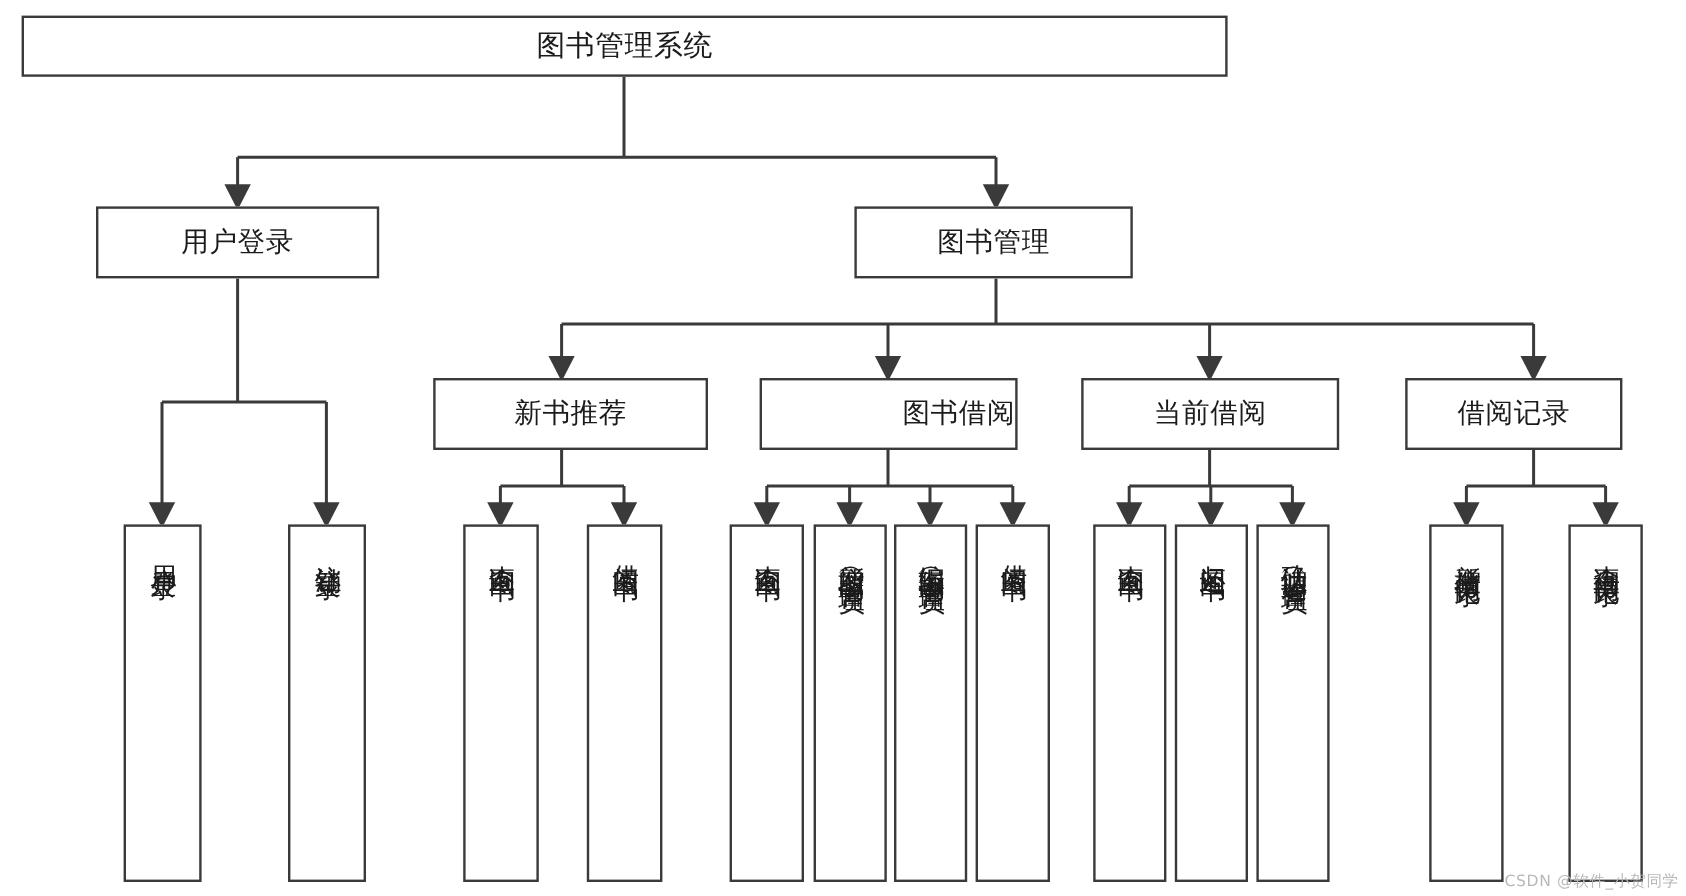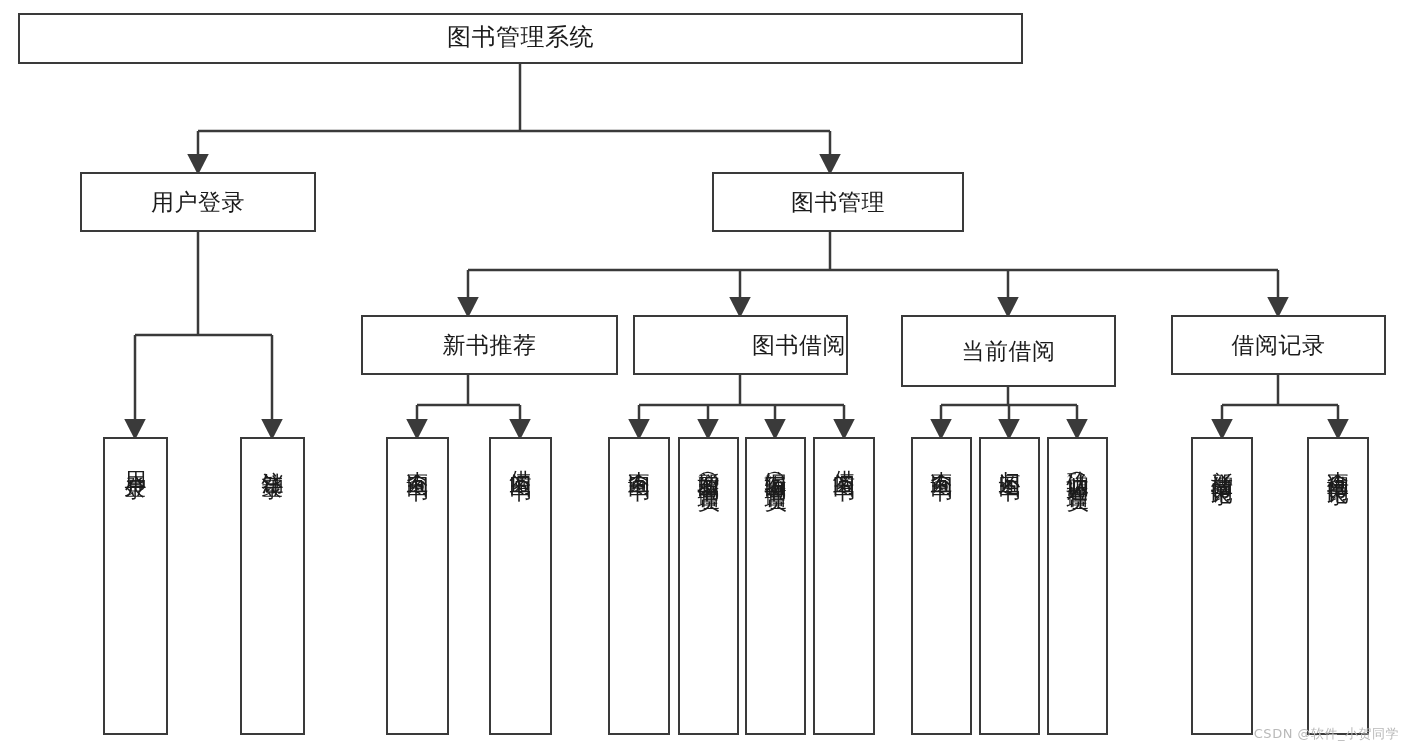--- a/index.html
+++ b/index.html
@@ -39,21 +39,20 @@
     display: block;
     text-align: center;
     line-height: 1.08;
     letter-spacing: 0.5px;
   }
   .node.horiz .label {
     font-size: 23px;
   }
   .node.root .label {
     font-size: 24px;
-    font-family: Liberation Mono, monospace;
   }
   .node.vert {
     align-items: flex-start;
     padding-top: 14px;
   }
   .node.vert .label {
     writing-mode: vertical-rl;
     text-orientation: upright;
     font-size: 22px;
     letter-spacing: 3px;
@@ -124,34 +123,34 @@
     </g>
   </svg>
 
   <div class="node root horiz" style="left:18px; top:13px; width:1005px; height:51px;">
     <span class="label">图书管理系统</span>
   </div>
 
   <div class="node horiz" style="left:80px; top:172px; width:236px; height:60px;">
     <span class="label">用户登录</span>
   </div>
-  <div class="node horiz" style="left:712px; top:172px; width:252px; height:60px;">
+  <div class="node horiz" style="left:712px; top:172px; width:232px; height:60px;">
     <span class="label">图书管理</span>
   </div>
 
-  <div class="node horiz" style="left:361px; top:315px; width:257px; height:60px;">
+  <div class="node horiz" style="left:361px; top:315px; width:229px; height:60px;">
     <span class="label">新书推荐</span>
   </div>
   <div class="node horiz" style="left:633px; top:315px; width:215px; height:60px;justify-content:flex-end;">
     <span class="label">图书借阅</span>
   </div>
-  <div class="node horiz" style="left:901px; top:315px; width:215px; height:72px;">
+  <div class="node horiz" style="left:901px; top:315px; width:215px; height:60px;">
     <span class="label">当前借阅</span>
   </div>
-  <div class="node horiz" style="left:1171px; top:315px; width:215px; height:60px;">
+  <div class="node horiz" style="left:1171px; top:315px; width:181px; height:60px;">
     <span class="label">借阅记录</span>
   </div>
 
   <div class="node vert" style="left:103px; top:437px; width:65px; height:298px;">
     <span class="label">用户登录</span>
   </div>
   <div class="node vert" style="left:240px; top:437px; width:65px; height:298px;">
     <span class="label">注销登录</span>
   </div>
 

